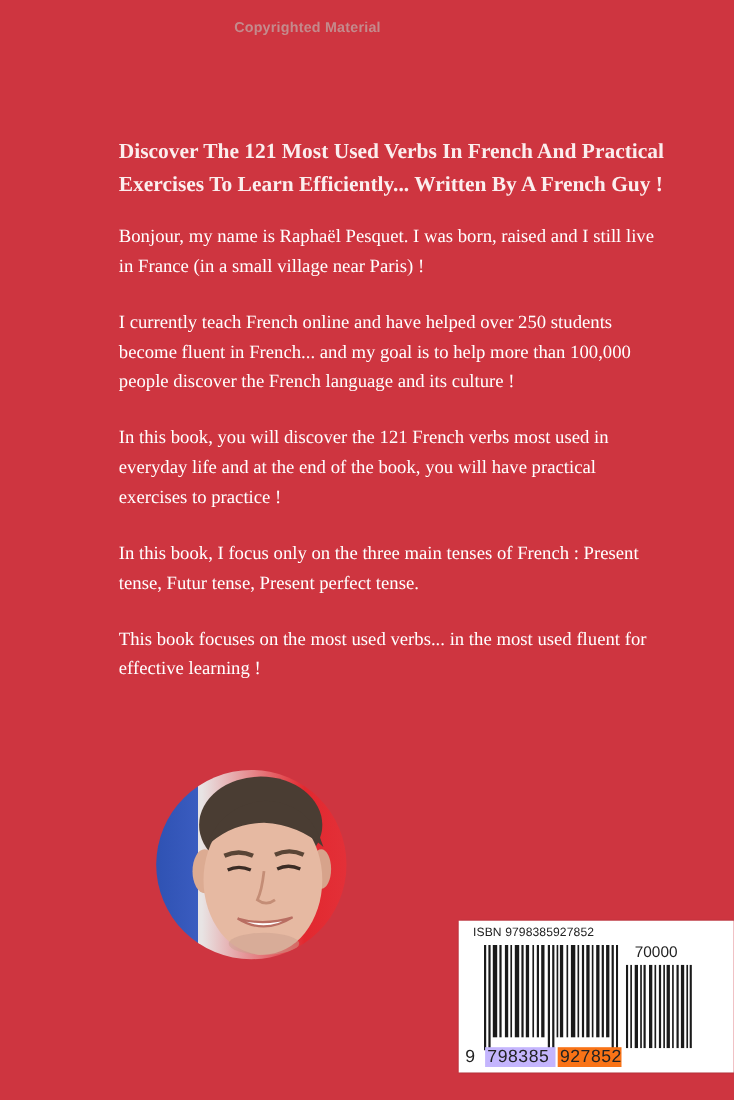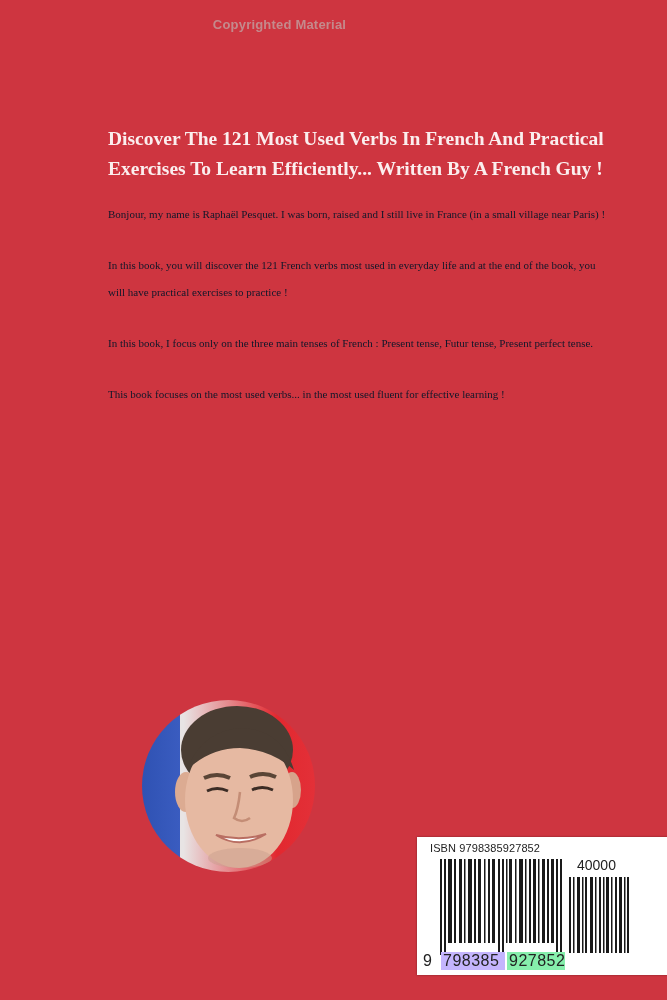--- a/index.html
+++ b/index.html
@@ -34,24 +34,24 @@
       width: 500px;
     }
     .headline {
       font-weight: bold;
       font-size: 19.5px;
       line-height: 30px;
       margin: 0 0 17px 0;
       color: #fbeeee;
     }
     .para {
-      font-size: 11px;
+      font-size: 17px;
       line-height: 27px;
       margin: 0 0 24px 0;
-      color: #0f172a;
+      color: #ffffff;
     }
     .photo {
       position: absolute;
       left: 142px;
       top: 700px;
       width: 173px;
       height: 172px;
       border-radius: 50%;
       overflow: hidden;
       background: linear-gradient(90deg, #2f52b3 0%, #3a5cc0 22%, #e8e4e4 22%, #e8e4e4 24%, #e2282f 78%, #e33038 100%);
@@ -102,20 +102,21 @@
     }
   </style>
 </head>
 <body>
 
 <div class="watermark">Copyrighted Material</div>
 
 <div class="content">
   <p class="headline">Discover The 121 Most Used Verbs In French And Practical Exercises To Learn Efficiently... Written By A French Guy !</p>
   <p class="para">Bonjour, my name is Raphaël Pesquet. I was born, raised and I still live in France (in a small village near Paris) !</p>
+  <p class="para">I currently teach French online and have helped over 250 students become fluent in French... and my goal is to help more than 100,000 people discover the French language and its culture !</p>
   <p class="para">In this book, you will discover the 121 French verbs most used in everyday life  and at the end of the book, you will have practical exercises to practice !</p>
   <p class="para">In this book, I focus only on the three main tenses of French : Present tense, Futur tense, Present perfect tense.</p>
   <p class="para">This book focuses on the most used verbs... in the most used fluent for effective learning !</p>
 </div>
 
 <div class="photo" title="Author portrait in circular frame with French flag colors">
   <svg width="173" height="172" viewBox="0 0 173 172">
 
     <ellipse cx="95" cy="50" rx="56" ry="44" fill="#4a3d33"></ellipse>
 
@@ -166,21 +167,21 @@
       <rect x="89" y="0" width="2" height="84"></rect>
       <rect x="93" y="0" width="3" height="84"></rect>
       <rect x="98" y="0" width="1.5" height="84"></rect>
       <rect x="102" y="0" width="3" height="84"></rect>
       <rect x="107" y="0" width="2" height="84"></rect>
       <rect x="111" y="0" width="3" height="84"></rect>
       <rect x="116" y="0" width="2" height="96"></rect>
       <rect x="120" y="0" width="2" height="96"></rect>
     </g>
   </svg>
-  <div class="price-code">40000</div>
+  <div class="price-code">70000</div>
   <svg class="bars-addon" width="60" height="76" viewBox="0 0 60 76">
     <g fill="#1a1a1a">
       <rect x="0" y="0" width="2" height="76"></rect>
       <rect x="4" y="0" width="1.5" height="76"></rect>
       <rect x="8" y="0" width="3" height="76"></rect>
       <rect x="13" y="0" width="1.5" height="76"></rect>
       <rect x="16" y="0" width="2" height="76"></rect>
       <rect x="21" y="0" width="3" height="76"></rect>
       <rect x="26" y="0" width="1.5" height="76"></rect>
       <rect x="30" y="0" width="2" height="76"></rect>
@@ -189,15 +190,15 @@
       <rect x="42" y="0" width="1.5" height="76"></rect>
       <rect x="46" y="0" width="2" height="76"></rect>
       <rect x="50" y="0" width="3" height="76"></rect>
       <rect x="55" y="0" width="1.5" height="76"></rect>
       <rect x="58" y="0" width="2" height="76"></rect>
     </g>
   </svg>
   <div class="barcode-digits">
     <span style="width:18px;">9</span>
     <span style="width:62px; background:#c4b5fd; padding-left:2px;">798385</span>
-    <span style="margin-left:2px; background:#86efac; padding-left:2px;">927852</span>
+    <span style="margin-left:2px; background:#f97316; padding-left:2px;">927852</span>
   </div>
 </div>
 
 </body></html>

